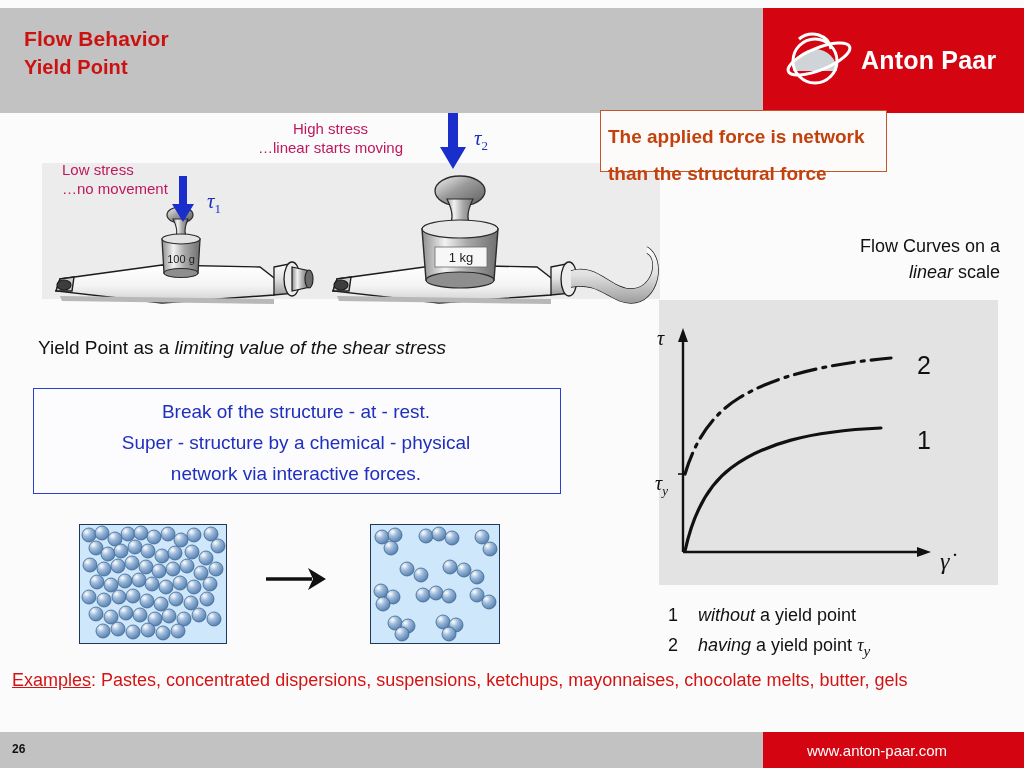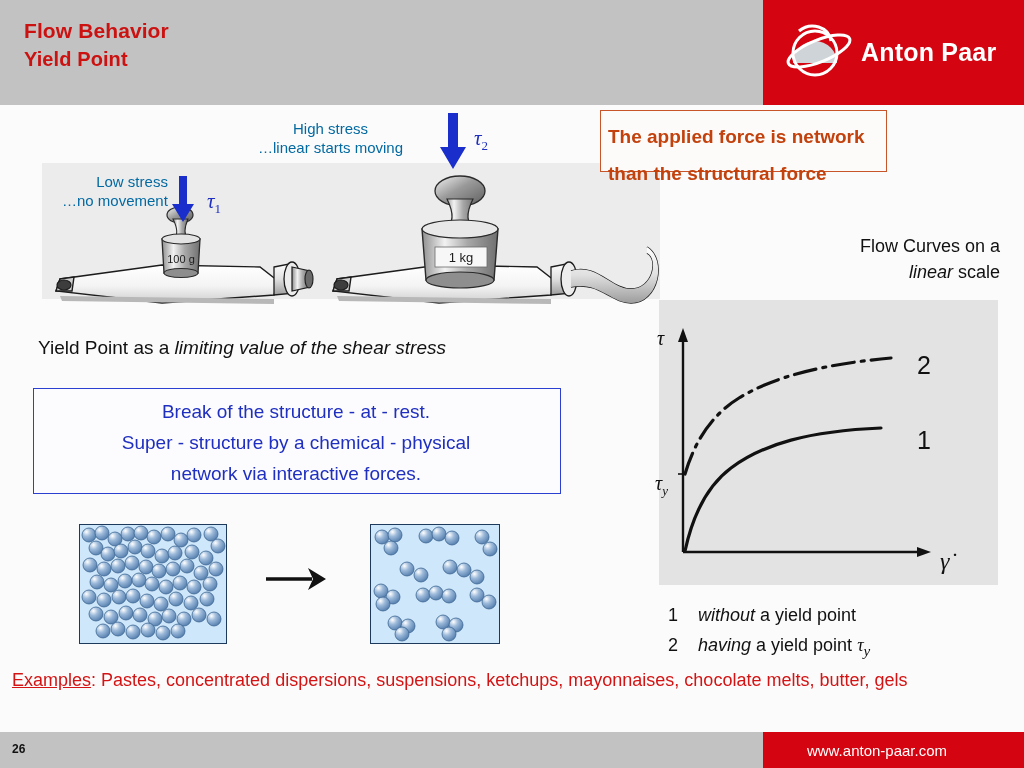--- a/index.html
+++ b/index.html
@@ -4,35 +4,35 @@
 <style>
   html,body{margin:0;padding:0;}
   body{
     width:1024px;height:768px;overflow:hidden;
     font-family:"Liberation Sans", sans-serif;
     background:#fbfbfb;position:relative;
   }
   .slide{position:absolute;inset:0;background:#fbfbfb;}
 
   
-  .header{position:absolute;left:0;top:0;width:1024px;height:105px;background:#c2c2c2;}
+  .header{position:absolute;left:0;top:8px;width:1024px;height:105px;background:#c2c2c2;}
   .header-titles{position:absolute;left:24px;top:18px;}
   .title-1{font-size:21px;font-weight:bold;color:#cc1111;line-height:26px;letter-spacing:.1px;}
   .title-2{font-size:20px;font-weight:bold;color:#cc1111;line-height:30px;letter-spacing:.1px;}
   .logo-box{position:absolute;right:0;top:0;width:261px;height:105px;background:#d40511;}
   .logo-inner{position:absolute;left:22px;top:17px;width:240px;height:70px;display:flex;align-items:center;}
   .logo-mark{width:72px;height:66px;flex:0 0 72px;}
   .logo-text{color:#ffffff;font-size:25px;font-weight:bold;letter-spacing:.2px;margin-left:4px;}
 
   
   .tube-panel{position:absolute;left:42px;top:163px;width:618px;height:136px;background:#ececec;}
   .tube-svg{position:absolute;left:0;top:0;}
 
-  .lbl-blue{position:absolute;color:#0369a1;font-size:15px;line-height:19px;white-space:nowrap;}
-  .lbl-lowstress{left:62px;top:172px;text-align:right;}
+  .lbl-blue{position:absolute;color:#be185d;font-size:15px;line-height:19px;white-space:nowrap;}
+  .lbl-lowstress{left:62px;top:160px;text-align:left;}
   .lbl-highstress{left:258px;top:119px;text-align:center;}
   .tau-lab{position:absolute;color:#1f2fbf;font-size:21px;font-style:italic;font-family:"Liberation Serif",serif;}
   .tau-lab sub{font-size:13px;font-style:normal;}
   .tau1{left:207px;top:189px;}
   .tau2{left:474px;top:126px;}
 
   .arrow-blue{position:absolute;}
 
   
   .callout{position:absolute;left:600px;top:110px;width:285px;height:60px;border:1px solid #c8552a;background:#fdfbfa;}

